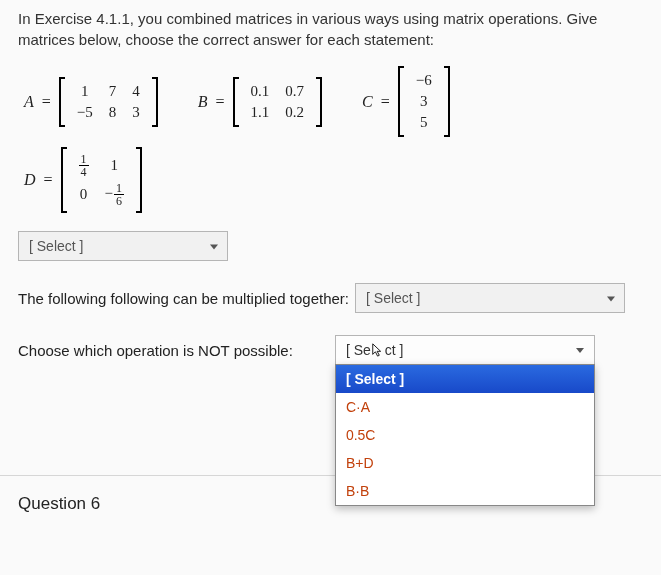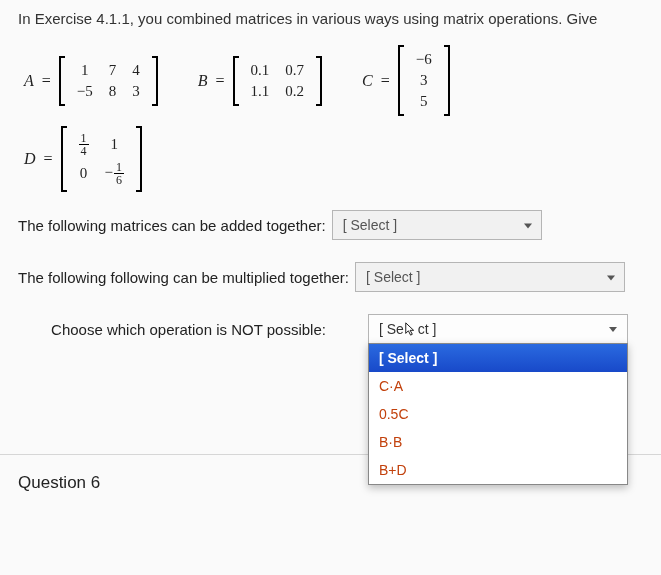--- a/index.html
+++ b/index.html
@@ -52,21 +52,21 @@
   .bracket .tl{top:0;left:-2px;} .bracket .tr{top:0;right:-2px;}
   .bracket .bl{bottom:0;left:-2px;} .bracket .br{bottom:0;right:-2px;}
   .bracket::before, .bracket::after { display:none; }
   .mtable { border-collapse: collapse; }
   .mtable td { text-align: center; padding: 2px 8px; font-size:15px; }
   .frac { display:inline-block; text-align:center; font-size:12px; line-height:1; vertical-align:middle;}
   .frac .n { display:block; border-bottom:1px solid #000; padding:0 2px;}
   .frac .d { display:block; padding:0 2px;}
   .neg { margin-right:1px; }
   .stmt { margin: 18px 0 22px 0; color:#222; display:flex; align-items:center; flex-wrap:wrap; gap:6px;}
-  .stmt.last { margin-bottom: 10px; justify-content: center; }
+  .stmt.last { margin-bottom: 10px; }
   select.sel {
     appearance: none;
     border: 1px solid #b5b5b5;
     background: #f1f1f1;
     color: #555;
     font-size: 14px;
     padding: 6px 28px 6px 10px;
     min-width: 210px;
     position: relative;
   }
@@ -123,20 +123,21 @@
     color:#222;
   }
   .cursor-svg { width:14px; height:16px; }
 </style>
 </head>
 <body>
 
 <div class="content">
   <div class="intro">
     <span>In Exercise 4.1.1, you combined matrices in various ways using matrix operations.  Give</span><br>
+    <span>matrices below, choose the correct answer for each statement:</span>
   </div>
 
   <div class="matrices-row">
 
     <span class="mat">
       <span class="label">A</span>
       <span class="eq">=</span>
       <span class="bracket">
         <span class="tl"></span>
           <span class="tr"></span>
@@ -226,21 +227,20 @@
             <td>0</td>
             <td><span class="neg">−</span><span class="frac"><span class="n">1</span><span class="d">6</span></span></td>
           </tr>
         </tbody>
           </table>
       </span>
     </span>
   </div>
 
   <div class="stmt">
-    <span>The following matrices can be added together:</span>
     <span class="selwrap">
       <select class="sel">
         <option>[ Select ]</option>
       </select>
     </span>
   </div>
 
   <div class="stmt">
     <span>The following following can be multiplied together:</span>
     <span class="selwrap">
@@ -256,22 +256,22 @@
       <div class="selbox">
         <span>[ Se<svg class="cursor-svg" style="display:inline;vertical-align:-3px" viewBox="0 0 16 16">
               <path d="M2 1 L2 13 L5 10 L7.5 15 L9.5 14 L7 9.5 L11 9.5 Z" fill="#fff" stroke="#000" stroke-width="1"></path>
             </svg>ct ]</span>
         <span class="caret"></span>
       </div>
       <div class="dropdown">
         <div class="opt sel">[ Select ]</div>
         <div class="opt">C·A</div>
         <div class="opt">0.5C</div>
+        <div class="opt">B+D</div>
         <div class="opt">B·B</div>
-        <div class="opt">B+D</div>
       </div>
     </span>
   </div>
 </div>
 
 <hr class="hr" style="margin-top:110px">
 
 <div class="qfooter">Question 6</div>
 
 </body></html>

